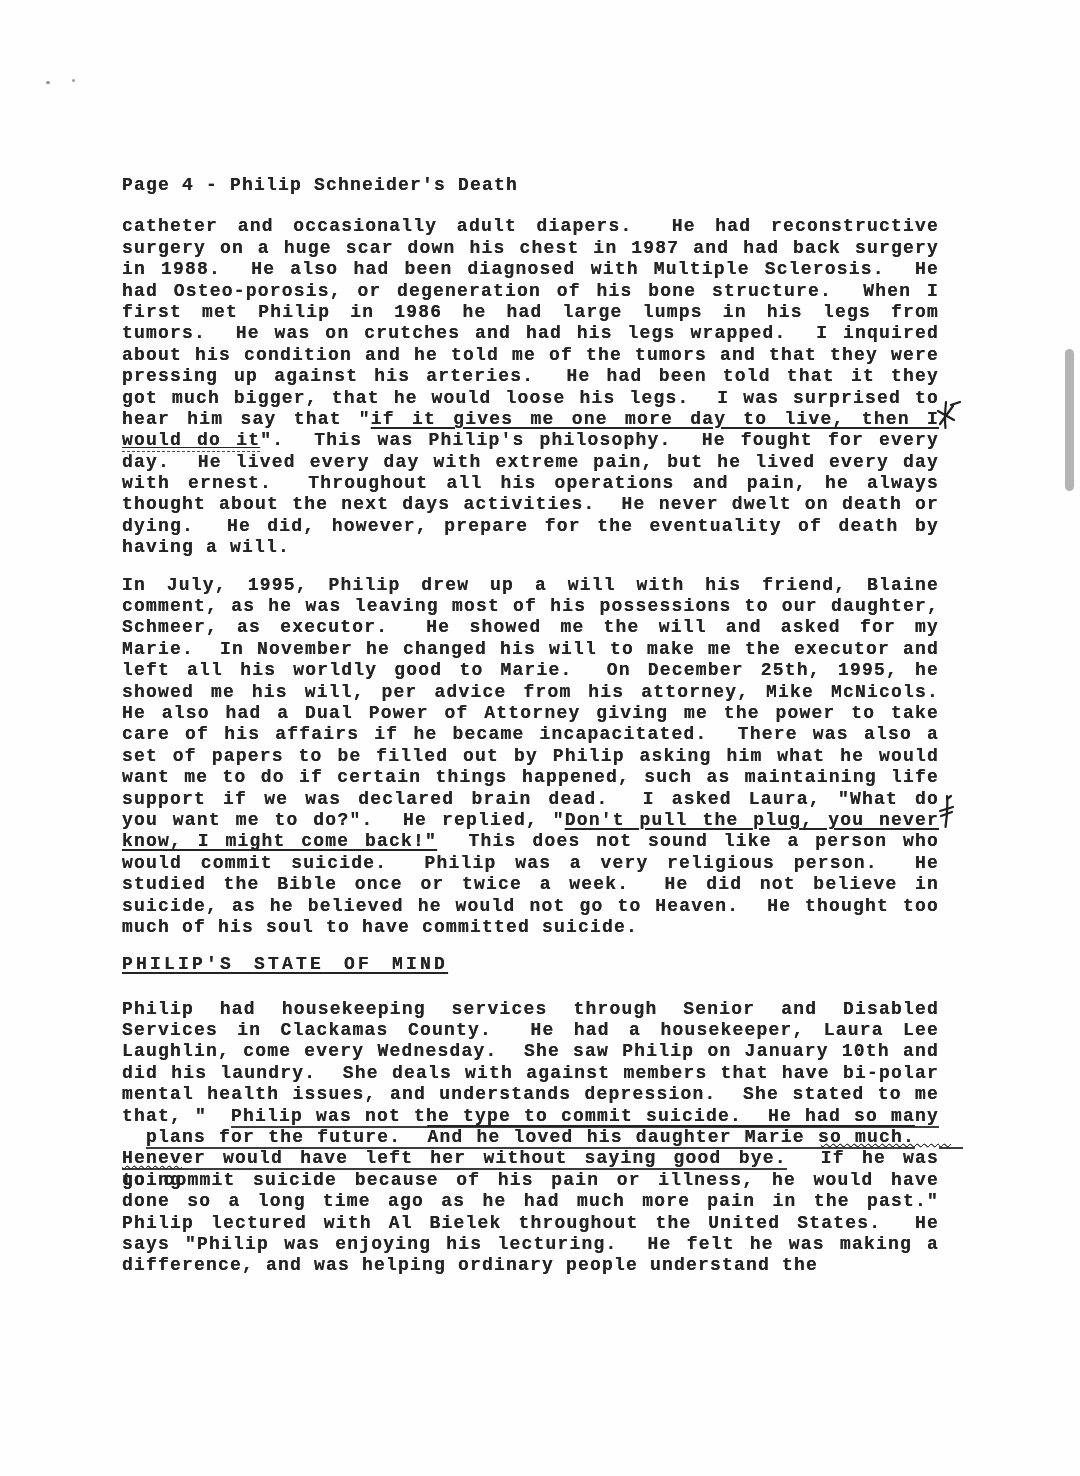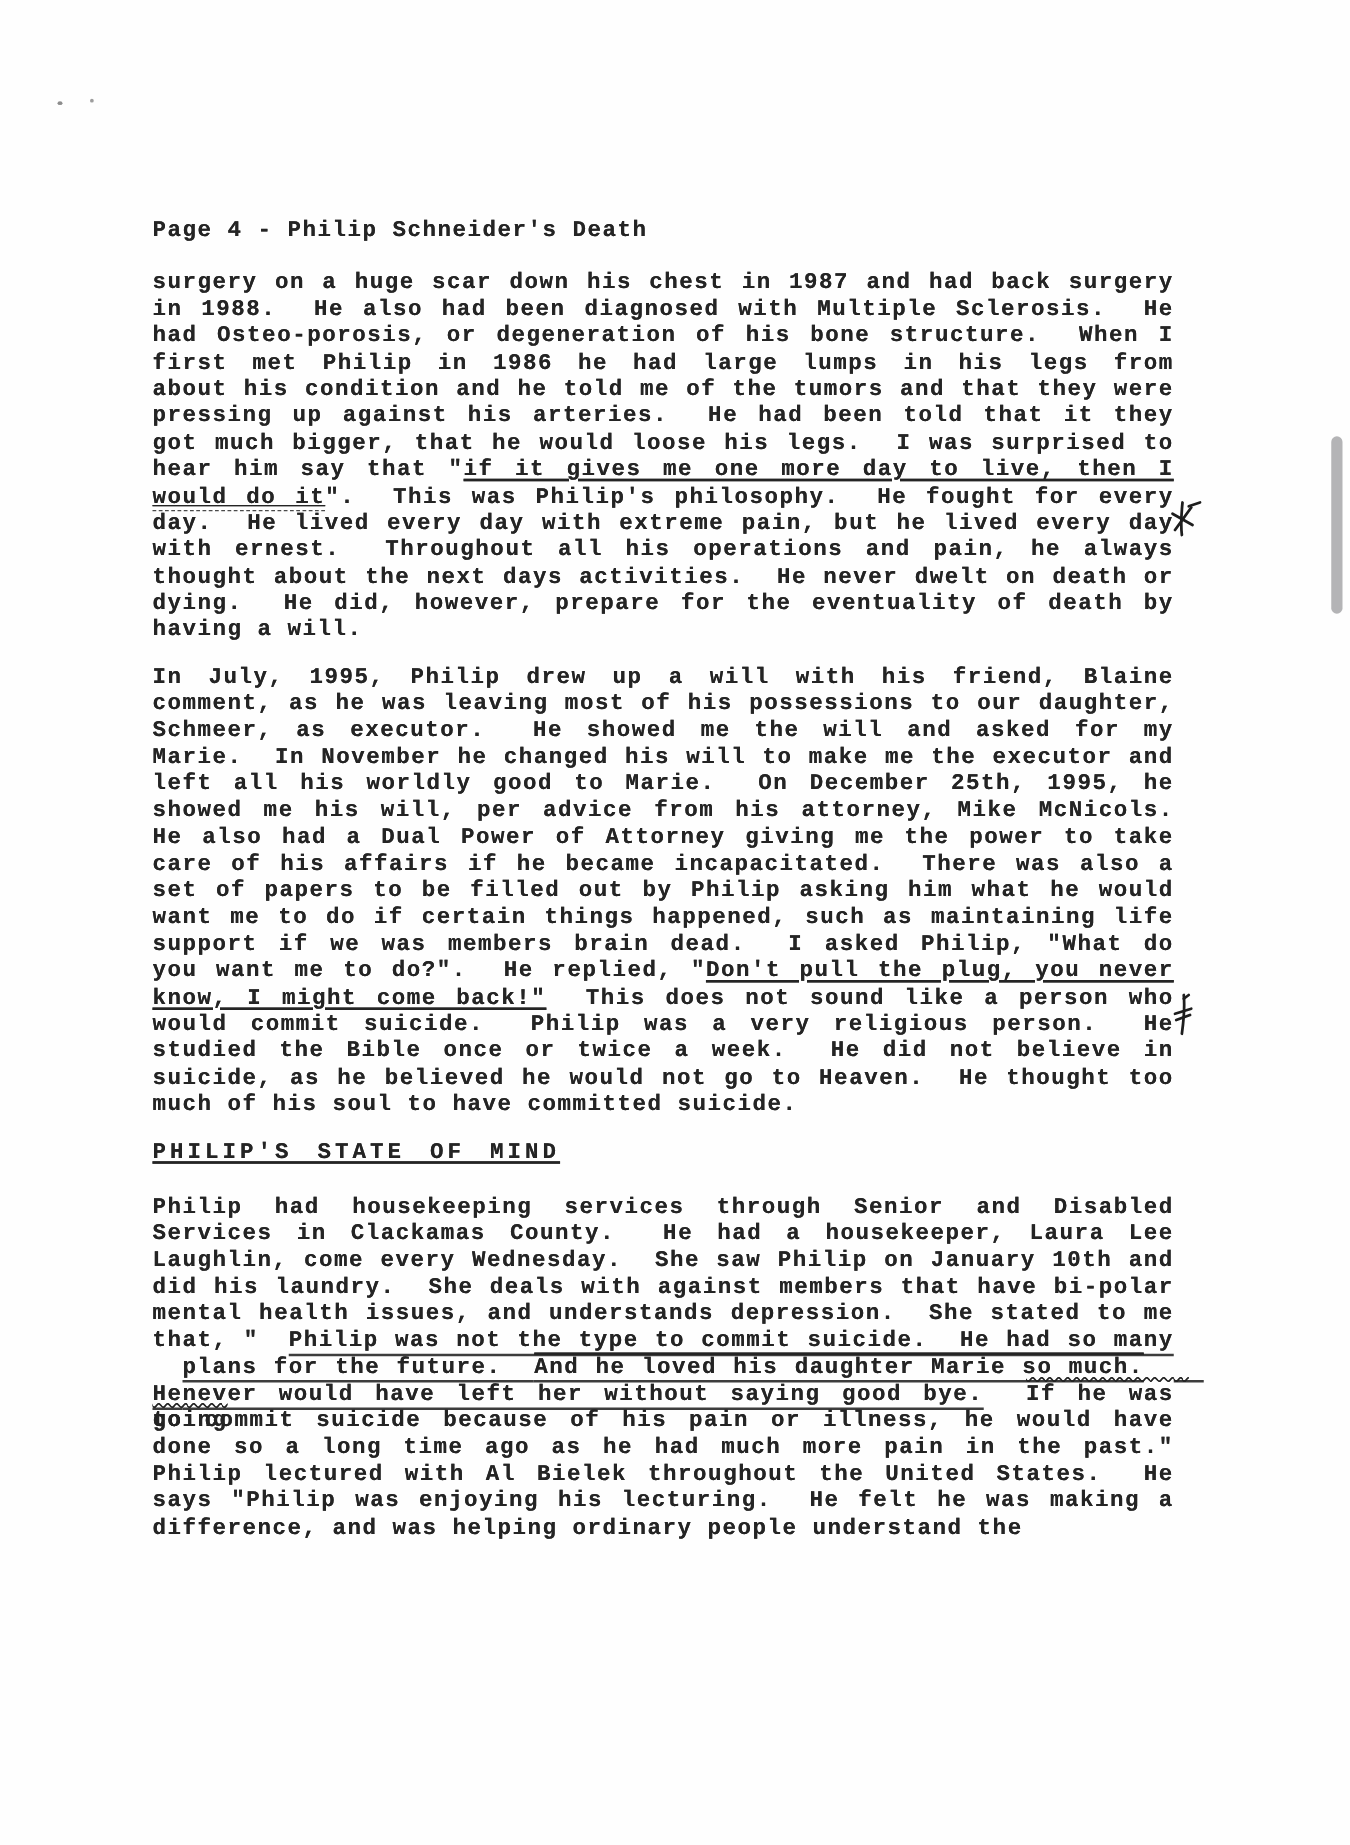--- a/index.html
+++ b/index.html
@@ -75,24 +75,26 @@
 
   <span class="speck s1"></span>
   <span class="speck s2"></span>
 
   <div class="text-column">
     <div class="block header">
       <span>Page 4 - Philip Schneider's Death</span>
     </div>
     <div id="text-body">
         <div class="block paragraph">
+          <div class="tline">catheter and occasionally adult diapers.  He had reconstructive</div>
           <div class="tline">surgery on a huge scar down his chest in 1987 and had back surgery</div>
           <div class="tline">in 1988.  He also had been diagnosed with Multiple Sclerosis.  He</div>
           <div class="tline">had Osteo-porosis, or degeneration of his bone structure.  When I</div>
           <div class="tline">first met Philip in 1986 he had large lumps in his legs from</div>
+          <div class="tline">tumors.  He was on crutches and had his legs wrapped.  I inquired</div>
           <div class="tline">about his condition and he told me of the tumors and that they were</div>
           <div class="tline">pressing up against his arteries.  He had been told that it they</div>
           <div class="tline">got much bigger, that he would loose his legs.  I was surprised to</div>
           <div class="tline">hear him say that "<span class="u1">if it gives me one more day to live, then I</span></div>
           <div class="tline"><span class="ud">would do it</span>".  This was Philip's philosophy.  He fought for every</div>
           <div class="tline">day.  He lived every day with extreme pain, but he lived every day</div>
           <div class="tline">with ernest.  Throughout all his operations and pain, he always</div>
           <div class="tline">thought about the next days activities.  He never dwelt on death or</div>
           <div class="tline">dying.  He did, however, prepare for the eventuality of death by</div>
           <div class="tline last">having a will.</div>
@@ -101,21 +103,21 @@
           <div class="tline">In July, 1995, Philip drew up a will with his friend, Blaine</div>
           <div class="tline">comment, as he was leaving most of his possessions to our daughter,</div>
           <div class="tline">Schmeer, as executor.  He showed me the will and asked for my</div>
           <div class="tline">Marie.  In November he changed his will to make me the executor and</div>
           <div class="tline">left all his worldly good to Marie.  On December 25th, 1995, he</div>
           <div class="tline">showed me his will, per advice from his attorney, Mike McNicols.</div>
           <div class="tline">He also had a Dual Power of Attorney giving me the power to take</div>
           <div class="tline">care of his affairs if he became incapacitated.  There was also a</div>
           <div class="tline">set of papers to be filled out by Philip asking him what he would</div>
           <div class="tline">want me to do if certain things happened, such as maintaining life</div>
-          <div class="tline">support if we was members brain dead.  I asked Philip, "What do</div>
+          <div class="tline">support if we was declared brain dead.  I asked Laura, "What do</div>
           <div class="tline">you want me to do?".  He replied, "<span class="u1">Don't pull the plug, you never</span></div>
           <div class="tline"><span class="u1">know, I might come back!"</span>  This does not sound like a person who</div>
           <div class="tline">would commit suicide.  Philip was a very religious person.  He</div>
           <div class="tline">studied the Bible once or twice a week.  He did not believe in</div>
           <div class="tline">suicide, as he believed he would not go to Heaven.  He thought too</div>
           <div class="tline last">much of his soul to have committed suicide.</div>
         </div>
         <div class="block heading"><span class="u1">PHILIP'S STATE OF MIND</span></div>
         <div class="block paragraph">
           <div class="tline">Philip had housekeeping services through Senior and Disabled</div>

